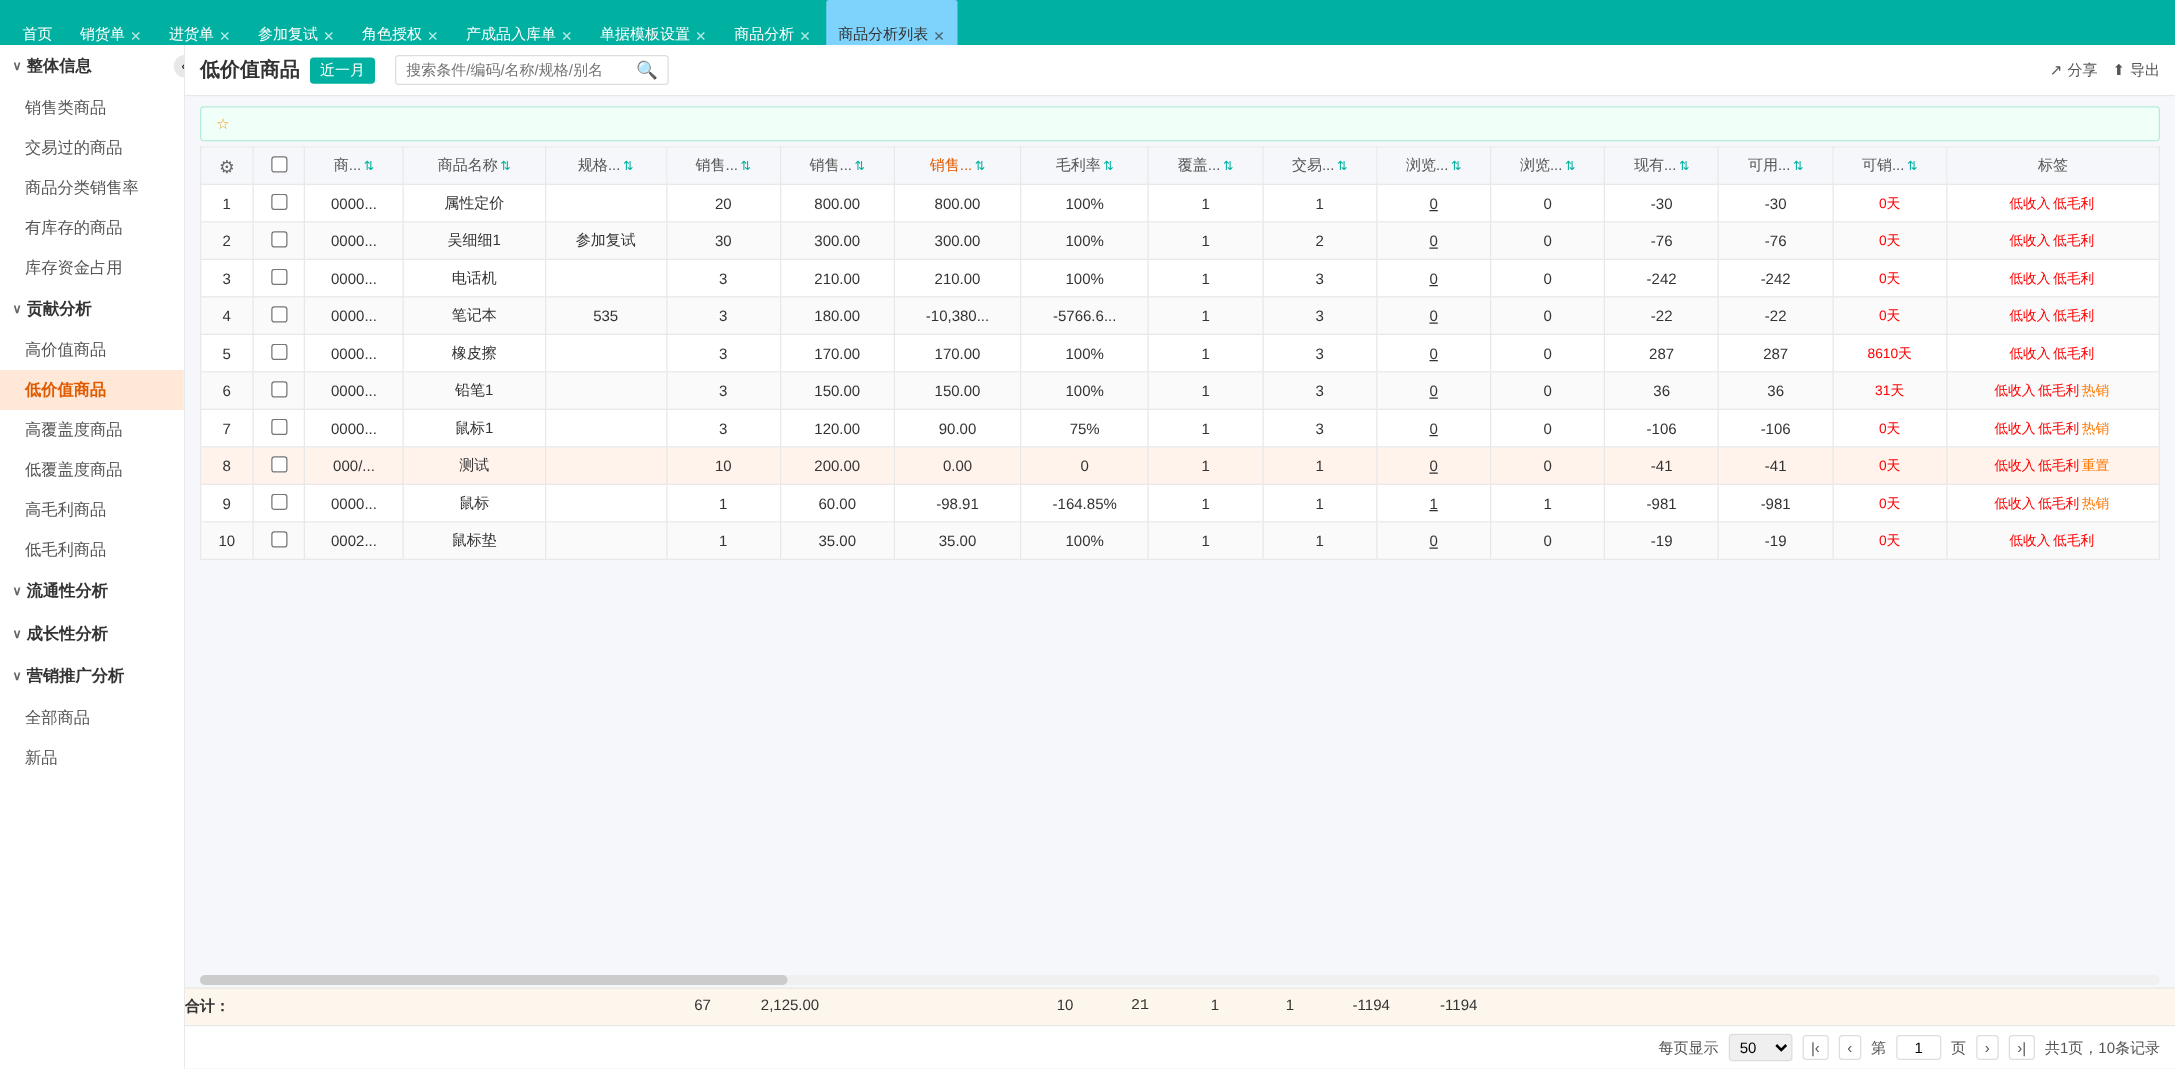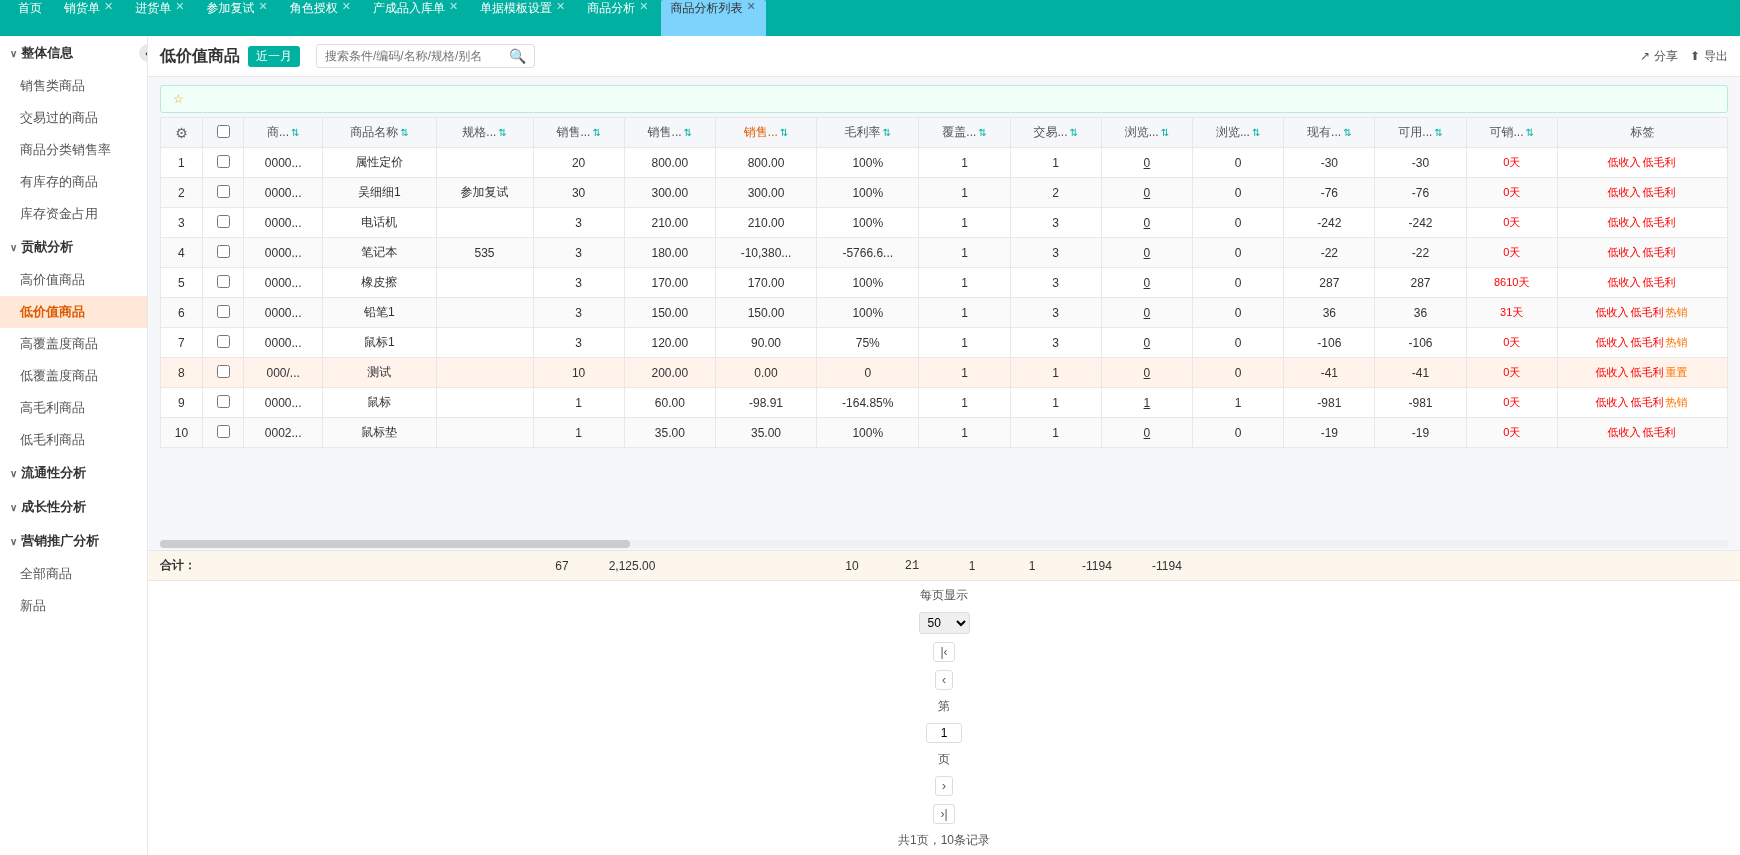--- a/index.html
+++ b/index.html
@@ -12,21 +12,21 @@
       background: #00b0a0;
       height: 36px;
       padding: 0 8px;
       gap: 2px;
     }
     .nav-item {
       color: #fff;
       padding: 0 10px;
       height: 36px;
       display: flex;
-      align-items: flex-start;
+      align-items: flex-end;
       cursor: pointer;
       white-space: nowrap;
       font-size: 13px;
     }
     .nav-item.active { background: #7dd3fc; color: #333; border-radius: 2px 2px 0 0; }
     .nav-close { margin-left: 4px; font-size: 11px; opacity: 0.7; }
 
     
     .main-layout {
       display: flex;
@@ -173,25 +173,24 @@
     tr.highlight td { background: #fff3ec; }
     .tag-red { color: #f00; font-size: 11px; margin-right: 2px; }
     .tag-orange { color: #ff7700; font-size: 11px; margin-right: 2px; }
     .tag-days { color: #f00; font-size: 11px; }
     .underline { text-decoration: underline; cursor: pointer; }
     .checkbox { width: 13px; height: 13px; cursor: pointer; }
 
     
     .footer-summary {
       display: flex;
-      align-items: center;
       background: #fdf6ec;
       border-top: 1px solid #e8e8e8;
-      padding: 6px 12px;
-      gap: 0;
+      padding: 6px 0;
+      gap: 12px;
     }
     .footer-label {
       font-weight: bold;
       color: #333;
       min-width: 60px;
     }
     .footer-cells {
       display: flex;
       flex: 1;
     }
@@ -205,21 +204,20 @@
     .pagination-bar {
       display: flex;
       align-items: center;
       justify-content: flex-end;
       padding: 6px 12px;
       background: #fff;
       border-top: 1px solid #e8e8e8;
       gap: 8px;
       font-size: 12px;
       color: #555;
-      flex-direction: column;
     }
     .page-size-select {
       border: 1px solid #ddd;
       border-radius: 3px;
       padding: 2px 4px;
     }
     .page-nav-btn {
       border: 1px solid #ddd;
       background: #fff;
       padding: 2px 6px;

